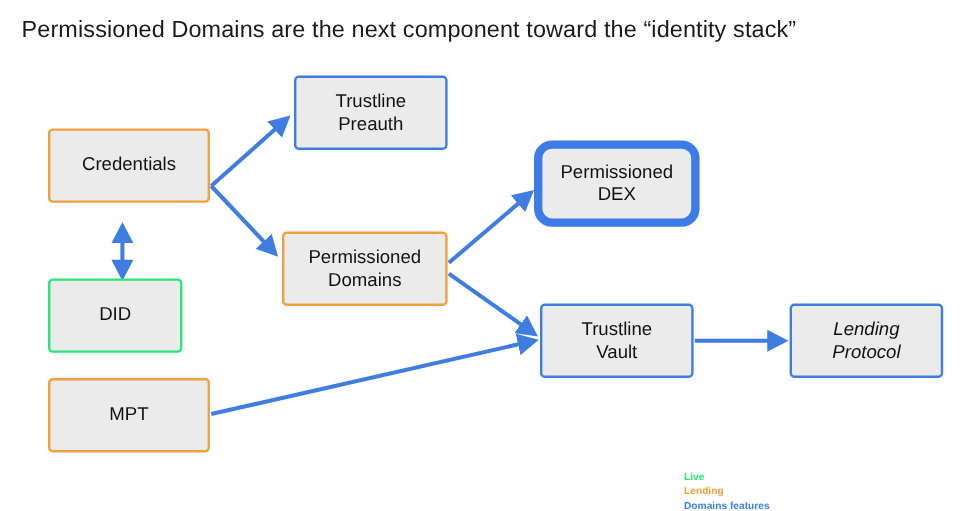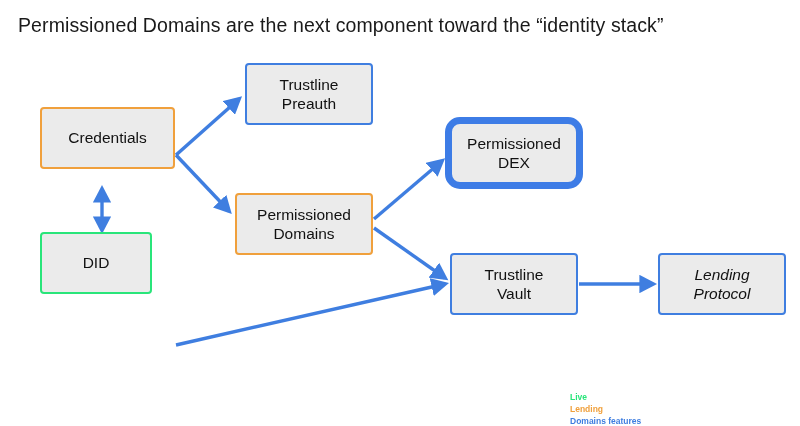--- a/index.html
+++ b/index.html
@@ -97,20 +97,23 @@
   </svg>
 
   <div class="node b-orange" style="left:40px; top:107px; width:135px; height:62px;">
     <span class="label">Credentials</span>
   </div>
 
   <div class="node b-green" style="left:40px; top:232px; width:112px; height:62px;">
     <span class="label">DID</span>
   </div>
 
+  <div class="node b-orange" style="left:40px; top:315px; width:135px; height:62px;">
+    <span class="label">MPT</span>
+  </div>
 
   <div class="node b-blue" style="left:245px; top:63px; width:128px; height:62px;">
     <span class="label">Trustline
 Preauth</span>
   </div>
 
   <div class="node b-orange" style="left:235px; top:193px; width:138px; height:62px;">
     <span class="label">Permissioned
 Domains</span>
   </div>

